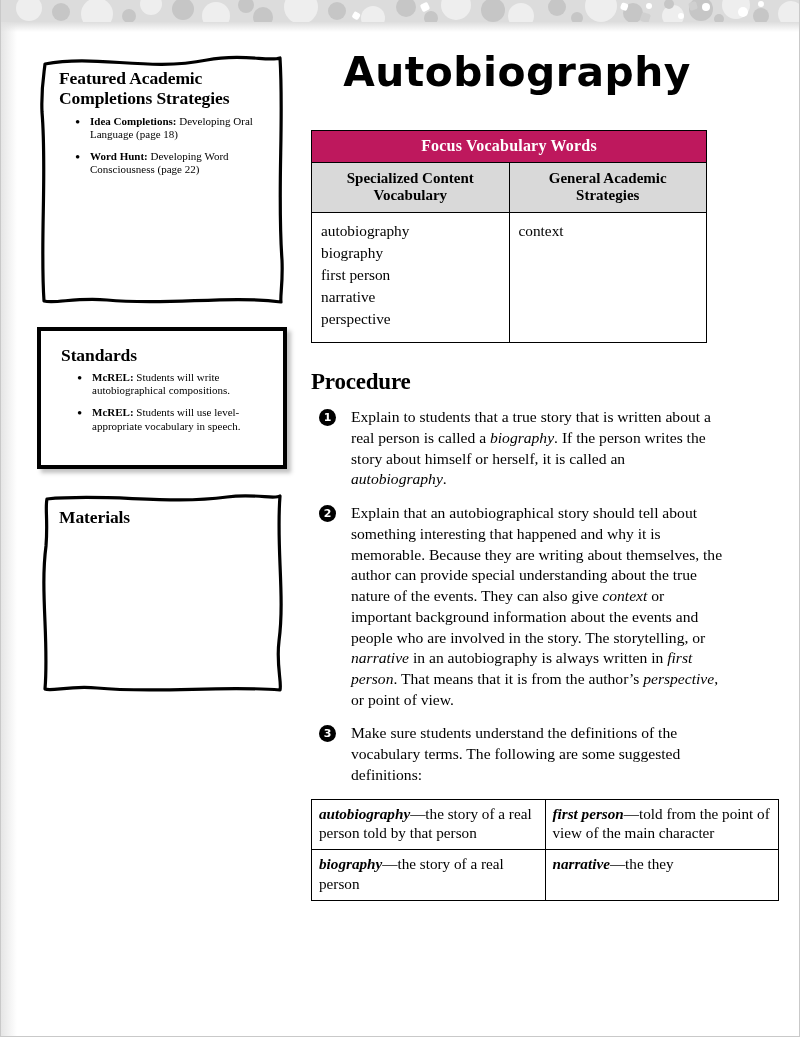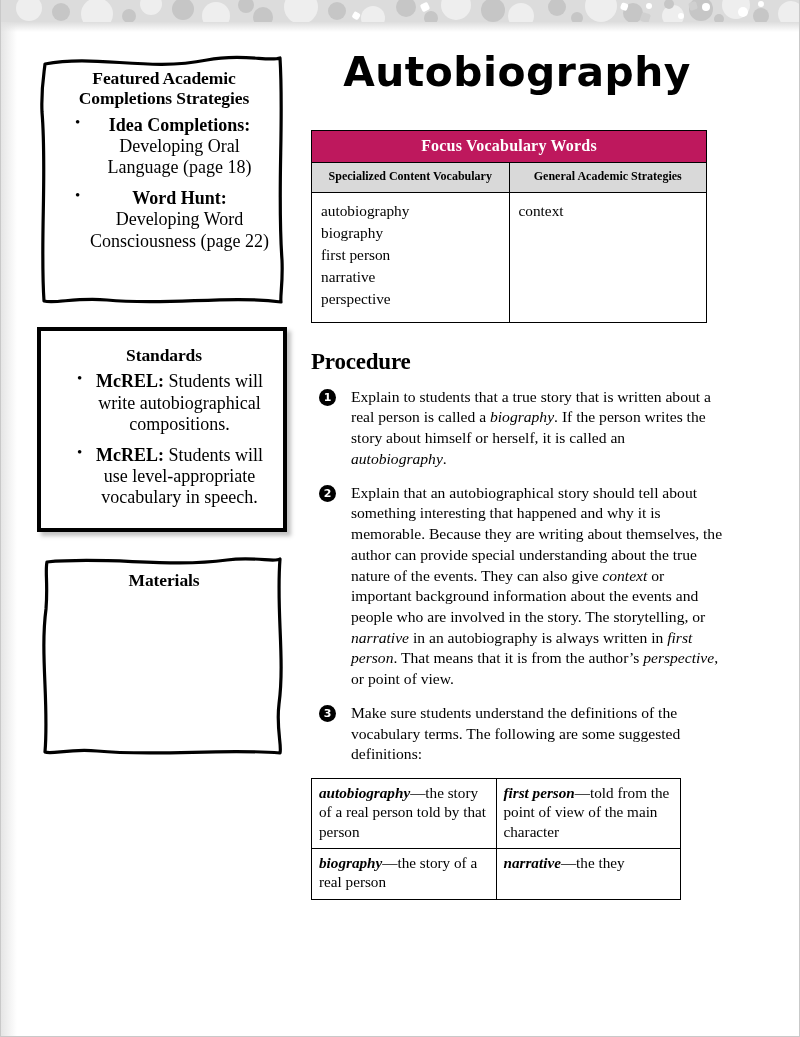--- a/index.html
+++ b/index.html
@@ -56,21 +56,20 @@
     background: linear-gradient(to right, rgba(225,225,225,0.85), rgba(255,255,255,0));
     pointer-events: none;
   }
 
   
   .col-left {
     position: absolute;
     left: 36px;
     top: 52px;
     width: 250px;
-    text-align: center;
   }
   .col-right {
     position: absolute;
     left: 310px;
     top: 52px;
     width: 412px;
   }
 
   
   .sidebox {
@@ -88,42 +87,42 @@
     position: absolute;
     left: 0; top: 0;
     width: 100%;
     height: 100%;
     z-index: 1;
   }
   .sidebox.plain {
     border: 4px solid #000;
     box-shadow: 4px 4px 4px rgba(120,120,120,0.45);
   }
-  .sidebox.plain .inner { padding: 14px 16px 19px 20px; }
+  .sidebox.plain .inner { padding: 14px 16px 32px 20px; }
 
   .box-title {
     font-family: "Liberation Serif", serif;
     font-weight: bold;
     font-size: 17.5px;
     line-height: 1.16;
     margin: 0 0 6px 0;
     letter-spacing: -0.1px;
   }
   .box-title.two-line { font-size: 17.5px; }
 
   ul.boxlist {
     list-style: none;
     margin: 0;
     padding: 0 0 0 16px;
   }
   ul.boxlist > li {
     position: relative;
     padding-left: 15px;
     margin-bottom: 9px;
-    font-size: 18px;
+    font-size: 11px;
     line-height: 1.19;
   }
   ul.boxlist > li:last-child { margin-bottom: 0; }
   ul.boxlist > li::before {
     content: "\2022";
     position: absolute;
     left: 0;
     top: -1px;
     font-size: 15px;
     line-height: 1.19;
@@ -156,21 +155,21 @@
     color: #fff;
     font-size: 16px;
     font-weight: bold;
     text-align: center;
     padding: 6px 4px 7px 4px;
     letter-spacing: 0.2px;
   }
   table.focus th.sub {
     background: #d9d9d9;
     color: #000;
-    font-size: 12px;
+    font-size: 15px;
     font-weight: bold;
     text-align: center;
     padding: 7px 6px 8px 6px;
     line-height: 1.14;
     border: 1.5px solid #000;
   }
   table.focus td.words {
     vertical-align: top;
     padding: 7px 9px 10px 9px;
     font-size: 15.3px;
@@ -211,21 +210,21 @@
     color: #fff;
     font-family: "DejaVu Sans", sans-serif;
     font-size: 11px;
     font-weight: bold;
     line-height: 17px;
     text-align: center;
   }
 
   
   table.defs {
-    width: 370px;
+    width: 468px;
     border-collapse: collapse;
     table-layout: fixed;
     border: 1.5px solid #000;
     margin-top: 3px;
     padding-left: 32px;
   }
   table.defs td {
     border: 1.5px solid #000;
     vertical-align: top;
     padding: 4px 7px 7px 7px;

